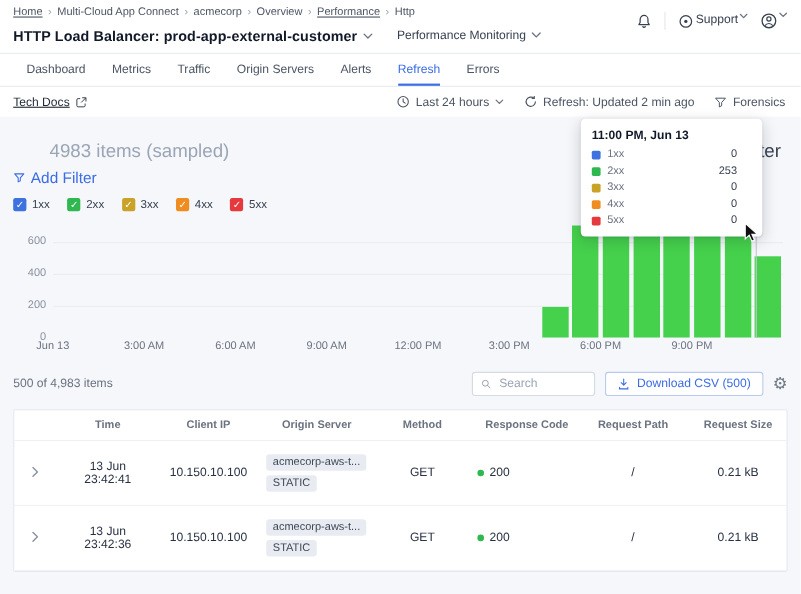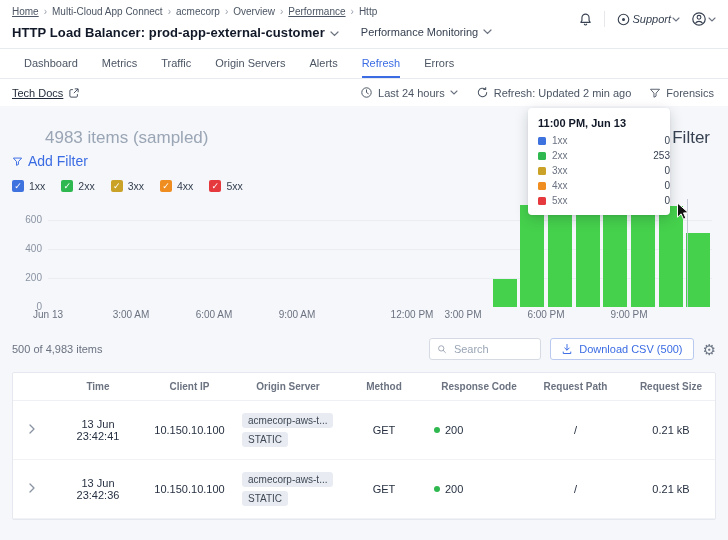--- a/index.html
+++ b/index.html
@@ -11,22 +11,22 @@
          padding:6px 12px 7px 12px;border-bottom:1px solid #e7eaee;background:#fff;}
   .breadcrumb{display:flex;align-items:center;gap:5px;font-size:10px;color:#4b5563;white-space:nowrap;}
   .bc-item{cursor:pointer;}
   .bc-item.link{text-decoration:underline;}
   .bc-sep{color:#9ca3af;}
   .title-row{display:flex;align-items:center;margin-top:6px;}
   h1{margin:0;font-size:13px;font-weight:700;color:#111827;letter-spacing:.1px;}
   .subtitle{display:flex;align-items:center;gap:5px;font-size:11px;color:#374151;margin-left:22px;cursor:pointer;}
   .chev{display:inline-block;margin-left:5px;}
   .hdr-right{display:flex;align-items:center;gap:11px;margin-top:5px;}
-  .icon-btn{display:flex;align-items:center;gap:1px;cursor:pointer;background:none;border:none;padding:0;
-            font-family:inherit;font-size:11px;color:#374151;font-style:italic;}
+  .icon-btn{display:flex;gap:1px;cursor:pointer;background:none;border:none;padding:0;
+            font-family:inherit;font-size:11px;color:#374151;}
   .hdr-sep{width:1px;height:16px;background:#e5e7eb;}
 
   
   .tabs{display:flex;gap:24px;align-items:stretch;height:29px;padding:0 12px 0 24px;
         border-bottom:1px solid #e7eaee;background:#fff;}
   .tab{display:flex;align-items:center;font-size:11px;color:#4b5563;cursor:pointer;
        border-bottom:2px solid transparent;box-sizing:border-box;}
   .tab.active{color:#3b6ce4;border-bottom-color:#3b6ce4;}
 
   
@@ -78,21 +78,21 @@
   .trow{min-height:58px;border-bottom:1px solid #f0f2f5;font-size:11px;color:#273142;}
   .td{padding-left:8px;}
   .chevron-cell{text-align:center;padding-left:0;cursor:pointer;}
   .tags{display:flex;flex-direction:column;gap:4px;align-items:flex-start;}
   .tag{background:#e8ecf2;border-radius:3px;padding:2px 6px;font-size:10px;color:#3f4854;}
   .resp{display:flex;align-items:center;gap:5px;}
   .dot{width:6px;height:6px;border-radius:50%;}
 
   
   .tooltip{position:absolute;left:528px;top:108px;width:132px;background:#fff;border-radius:4px;z-index:5;
-           padding:9px 0 9px 10px;box-shadow:0 1px 2px rgba(16,24,40,.08),0 4px 14px rgba(16,24,40,.18);}
+           padding:9px 23px 9px 10px;box-shadow:0 1px 2px rgba(16,24,40,.08),0 4px 14px rgba(16,24,40,.18);}
   .tt-title{font-size:11px;font-weight:700;color:#111827;margin-bottom:6px;}
   .tt-row{display:flex;align-items:center;margin-top:4px;font-size:10px;}
   .tt-sq{width:8px;height:8px;border-radius:1.5px;margin-right:6px;flex:none;}
   .tt-label{color:#6b7280;flex:1;}
   .tt-val{color:#374151;}
 
   .cursor{position:absolute;left:676px;top:202px;z-index:9;}
 </style>
 </head>
 <body>
@@ -262,21 +262,21 @@
           <div class="bar" title="7:00 PM: 708" style="left: 527.5px; height: 102.474px; background: rgb(69, 209, 76);"></div>
           <div class="bar" title="8:00 PM: 713" style="left: 555.167px; height: 103.197px; background: rgb(69, 209, 76);"></div>
           <div class="bar" title="9:00 PM: 716" style="left: 582.833px; height: 103.632px; background: rgb(69, 209, 76);"></div>
           <div class="bar" title="10:00 PM: 700" style="left: 610.5px; height: 101.316px; background: rgb(69, 209, 76);"></div>
           <div class="bar" title="11:00 PM: 511" style="left: 638.167px; height: 73.9605px; background: rgb(69, 209, 76);"></div>
         </div>
     <div class="xlabel" style="left: 36px;">Jun 13</div>
         <div class="xlabel" style="left: 119px;">3:00 AM</div>
         <div class="xlabel" style="left: 202px;">6:00 AM</div>
         <div class="xlabel" style="left: 285px;">9:00 AM</div>
-        <div class="xlabel" style="left: 368px; margin-left: 32px;">12:00 PM</div>
+        <div class="xlabel" style="left: 368px;">12:00 PM</div>
         <div class="xlabel" style="left: 451px;">3:00 PM</div>
         <div class="xlabel" style="left: 534px;">6:00 PM</div>
         <div class="xlabel" style="left: 617px;">9:00 PM</div>
       </div>
 
     <div class="list-row">
       <span class="count">500 of 4,983 items</span>
       <div class="controls">
         <div class="search">
           <svg width="12" height="12" viewBox="0 0 16 16">

